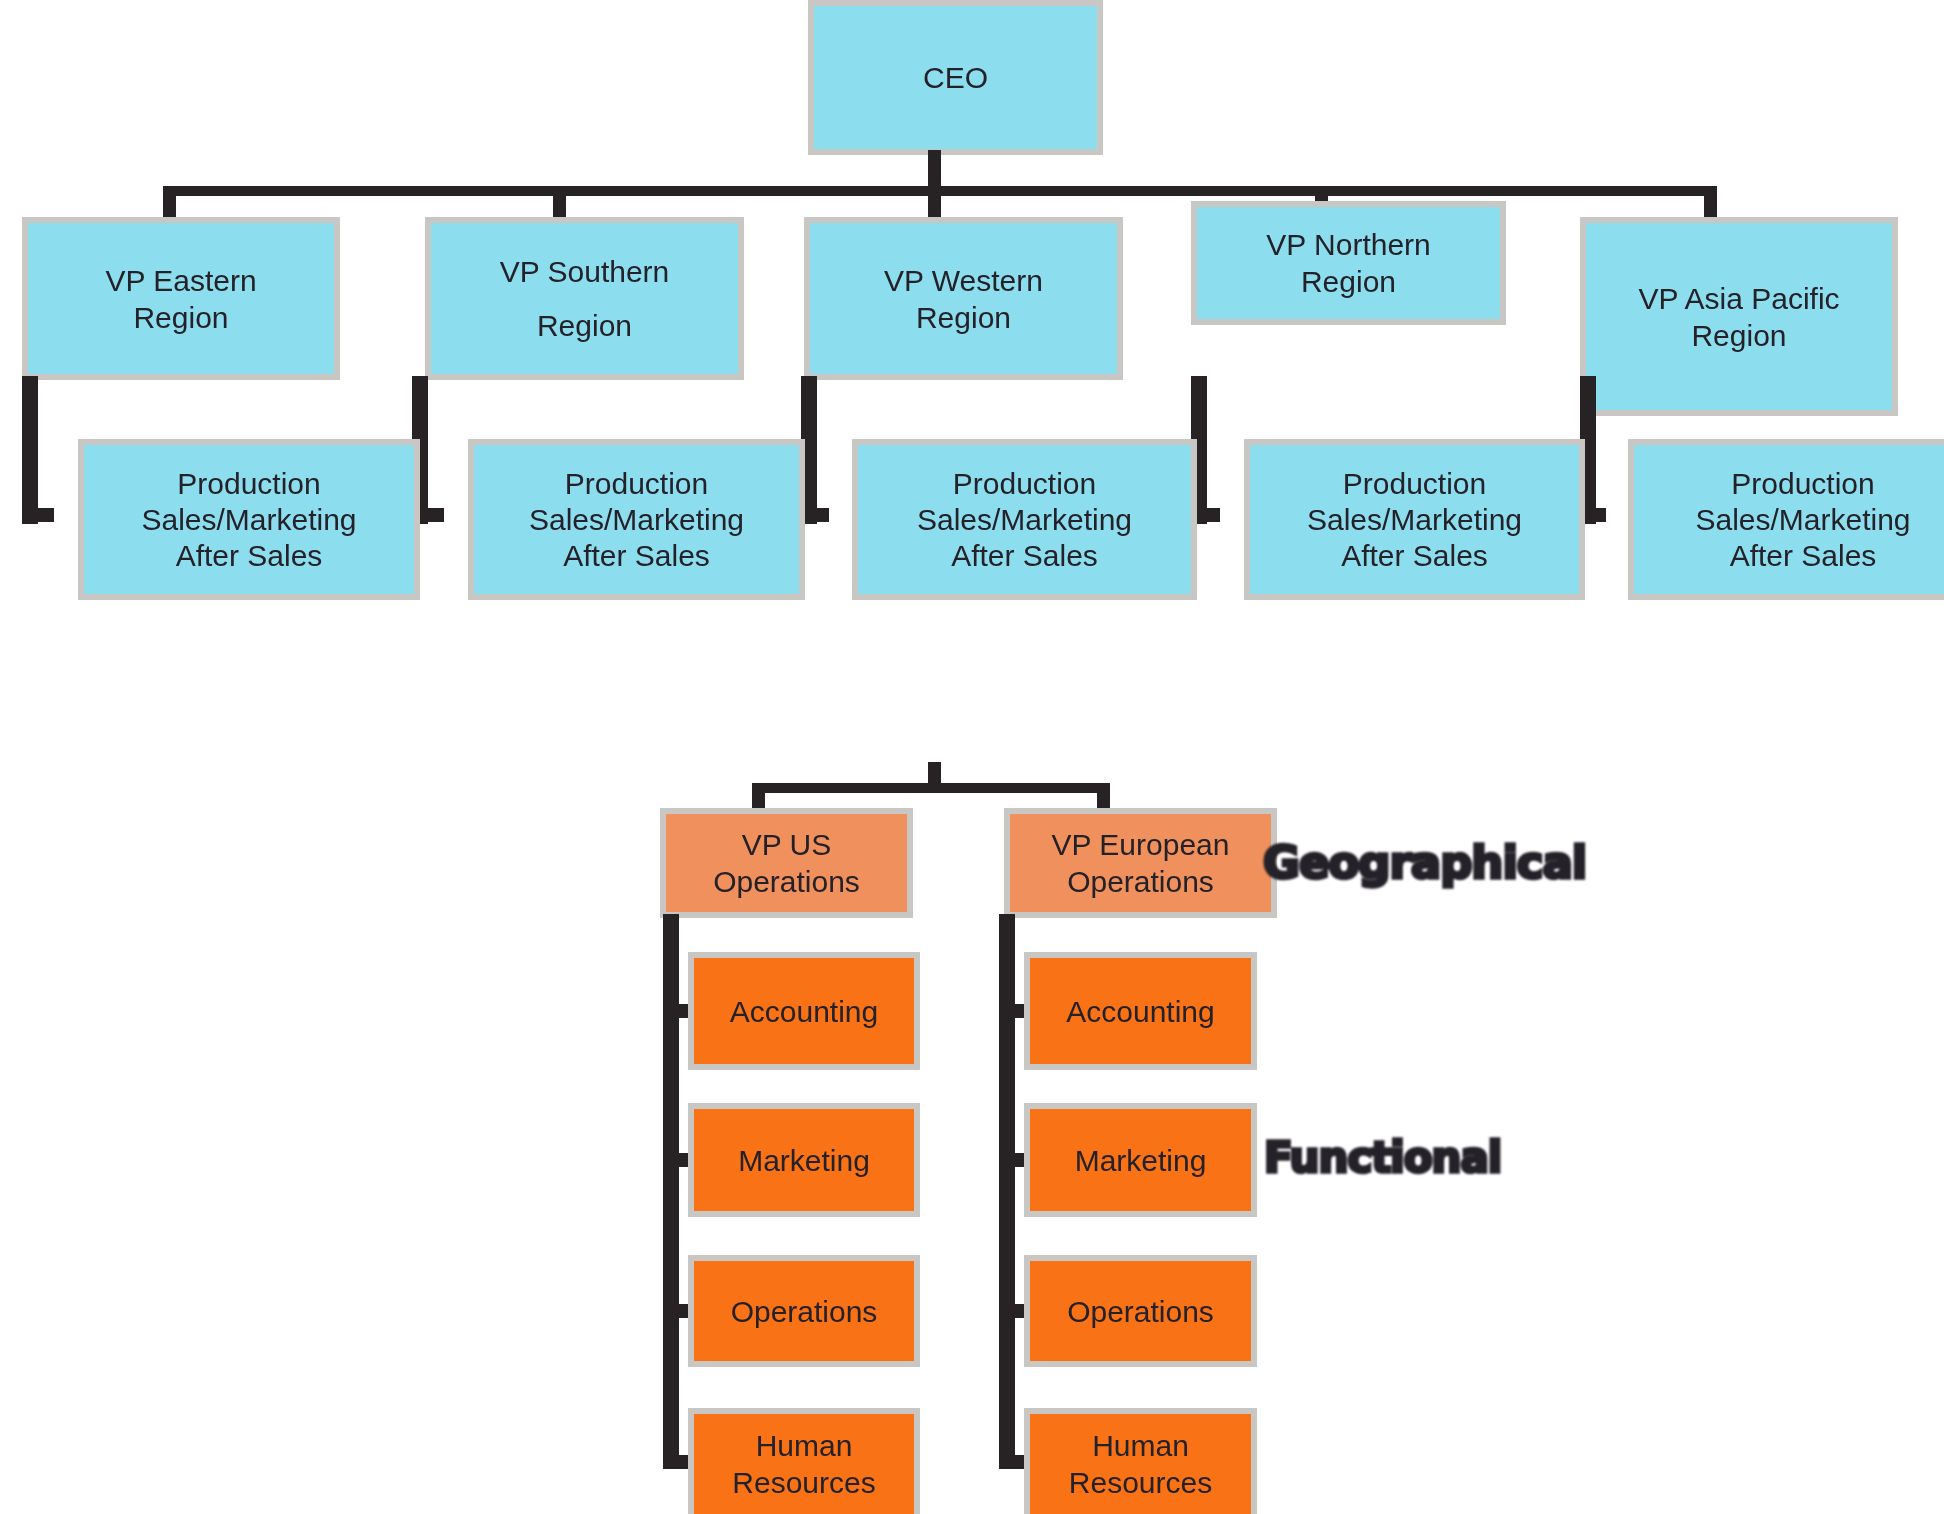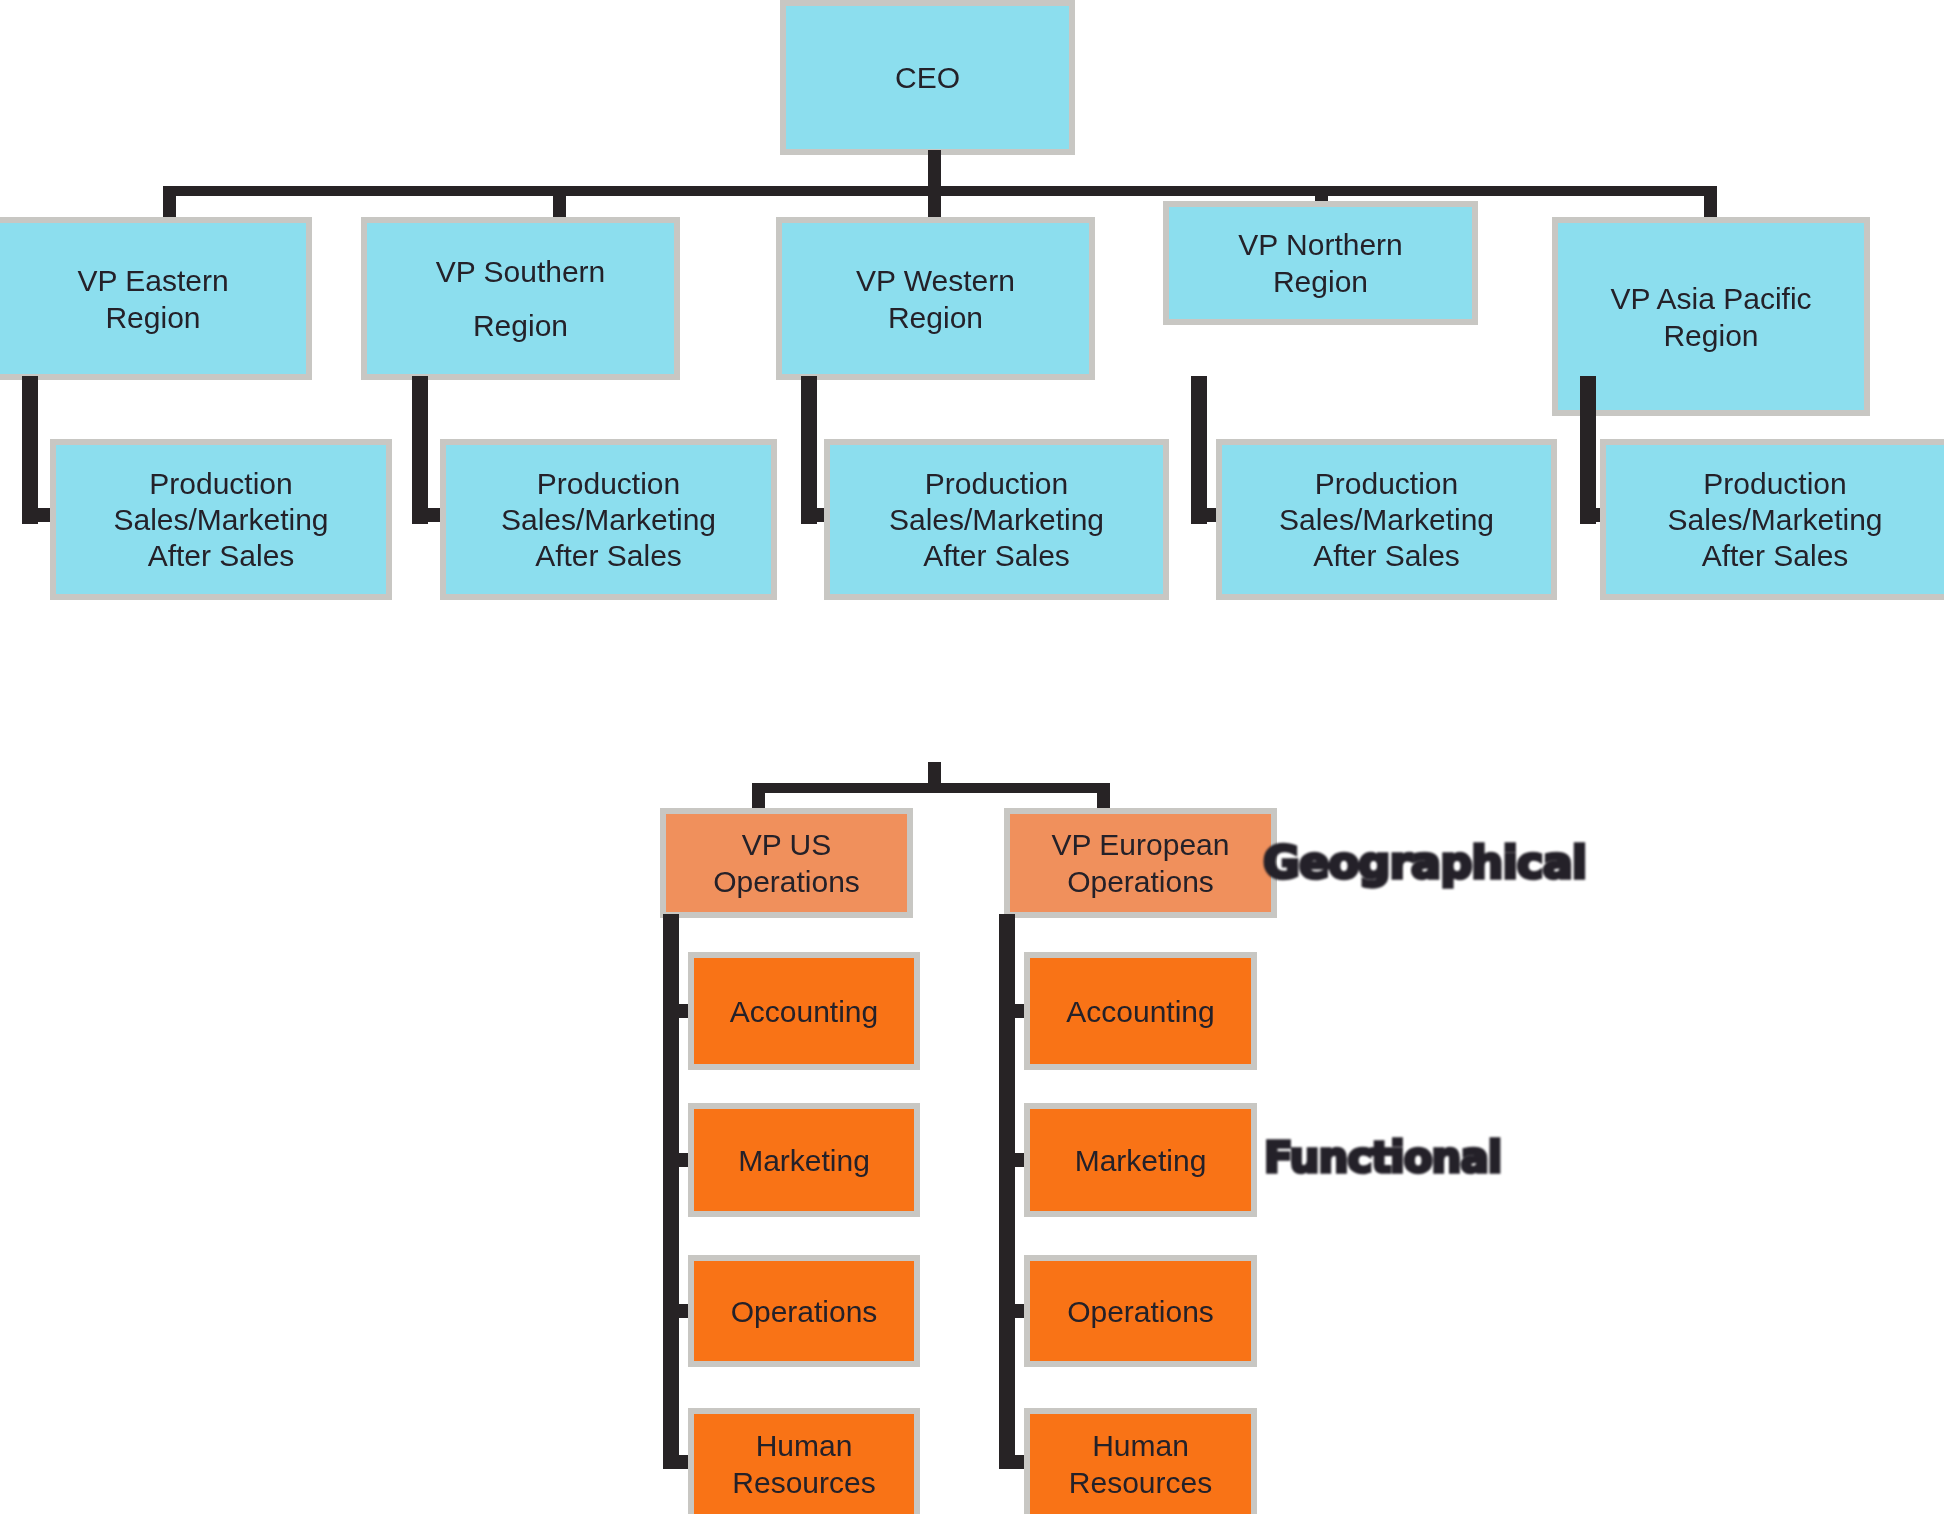--- a/index.html
+++ b/index.html
@@ -17,21 +17,21 @@
     border: 6px solid #c8c7c3;
     display: flex;
     flex-direction: column;
     align-items: center;
     justify-content: center;
     text-align: center;
     color: #242129;
     font-size: 30px;
     line-height: 37px;
   }
-  .cyan   { background: #8cdeee; }
+  .cyan   { background: #8cdeee; margin-left: 28px; }
   .orange { background: #f0905c; margin-left: 28px; }
   .steel  { background: #f97316; }
   .sub    { line-height: 36px; text-align: right; }
   .ln {
     position: absolute;
     background: #272325;
   }
   .annotation {
     position: absolute;
     color: #242129;
@@ -58,21 +58,21 @@
 
   <div class="ln" style="left:163px;  top:186px; width:13px; height:32px;"></div>
   <div class="ln" style="left:553px;  top:186px; width:13px; height:32px;"></div>
   <div class="ln" style="left:1315px; top:186px; width:13px; height:32px;"></div>
   <div class="ln" style="left:1704px; top:186px; width:13px; height:32px;"></div>
 
   <div class="box cyan" style="left:-6px; top:217px; width:318px; height:163px;">
     <span>VP Eastern</span>
     <span>Region</span>
   </div>
-  <div class="box cyan" style="left:361px; top:217px; width:319px; height:163px;gap:17px;">
+  <div class="box cyan" style="left:397px; top:217px; width:319px; height:163px;gap:17px;">
     <span>VP Southern</span>
     <span>Region</span>
   </div>
   <div class="box cyan" style="left:776px; top:217px; width:319px; height:163px;">
     <span>VP Western</span>
     <span>Region</span>
   </div>
   <div class="box cyan" style="left:1163px; top:201px; width:315px; height:124px;">
     <span>VP Northern</span>
     <span>Region</span>

